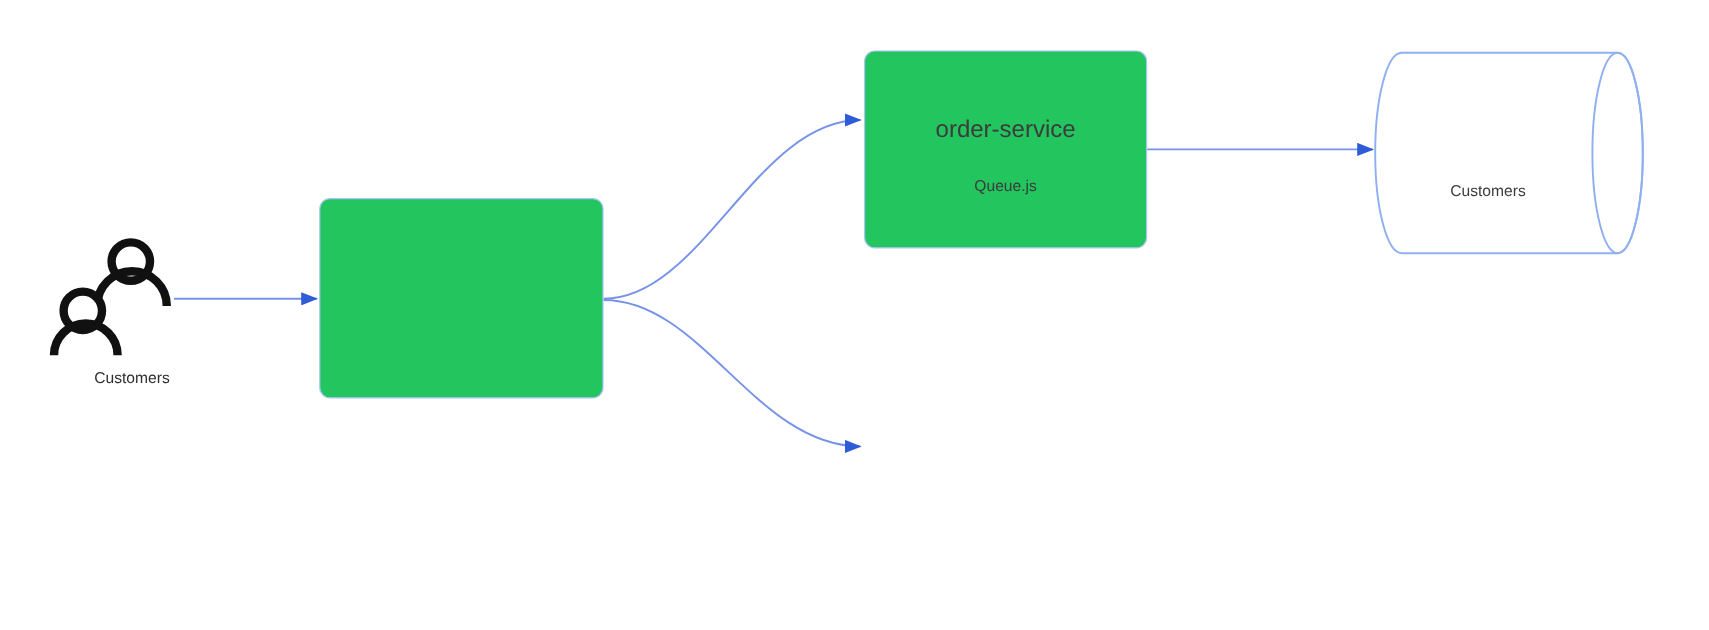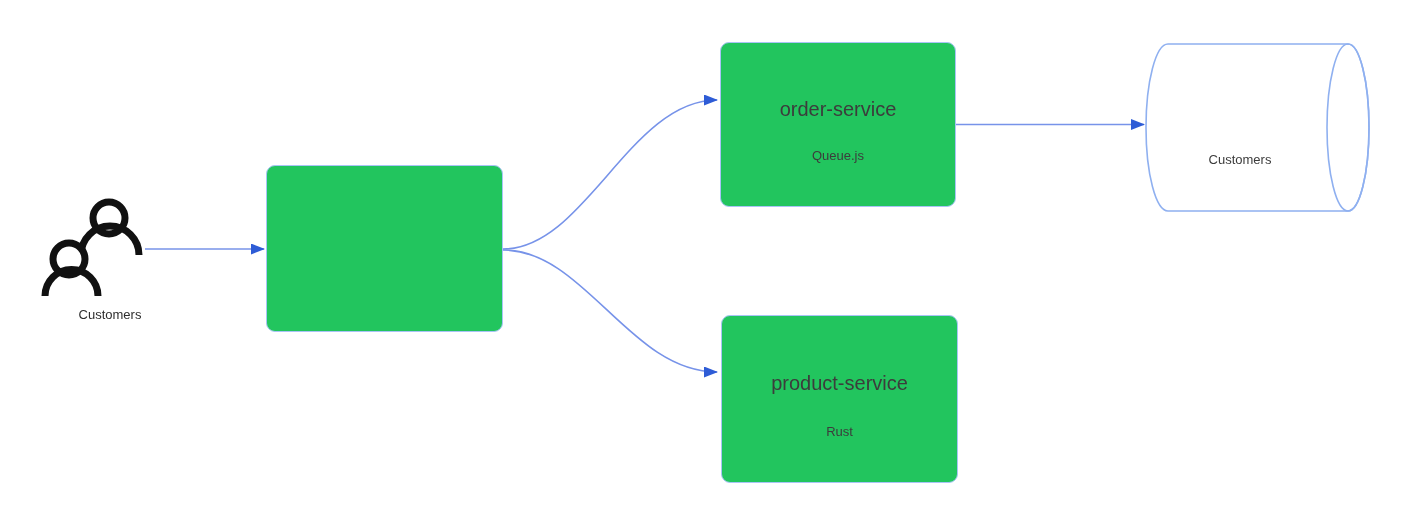--- a/index.html
+++ b/index.html
@@ -87,22 +87,18 @@
   <div class="actor-label">Customers</div>
 
   <div class="node" style="left:266px;top:165px;width:237px;height:167px">
   </div>
 
   <div class="node" style="left:720px;top:42px;width:236px;height:165px">
     <div class="node-title">order-service</div>
     <div class="node-sub">Queue.js</div>
   </div>
 
-  <div class="node" style="left:721px;top:315px;width:237px;height:168px">
-    <div class="node-title">product-service</div>
-    <div class="node-sub">Rust</div>
-  </div>
 
   <div class="queue-text">
     <div class="node-sub">Customers</div>
   </div>
 
 </div>
 
 </body></html>

